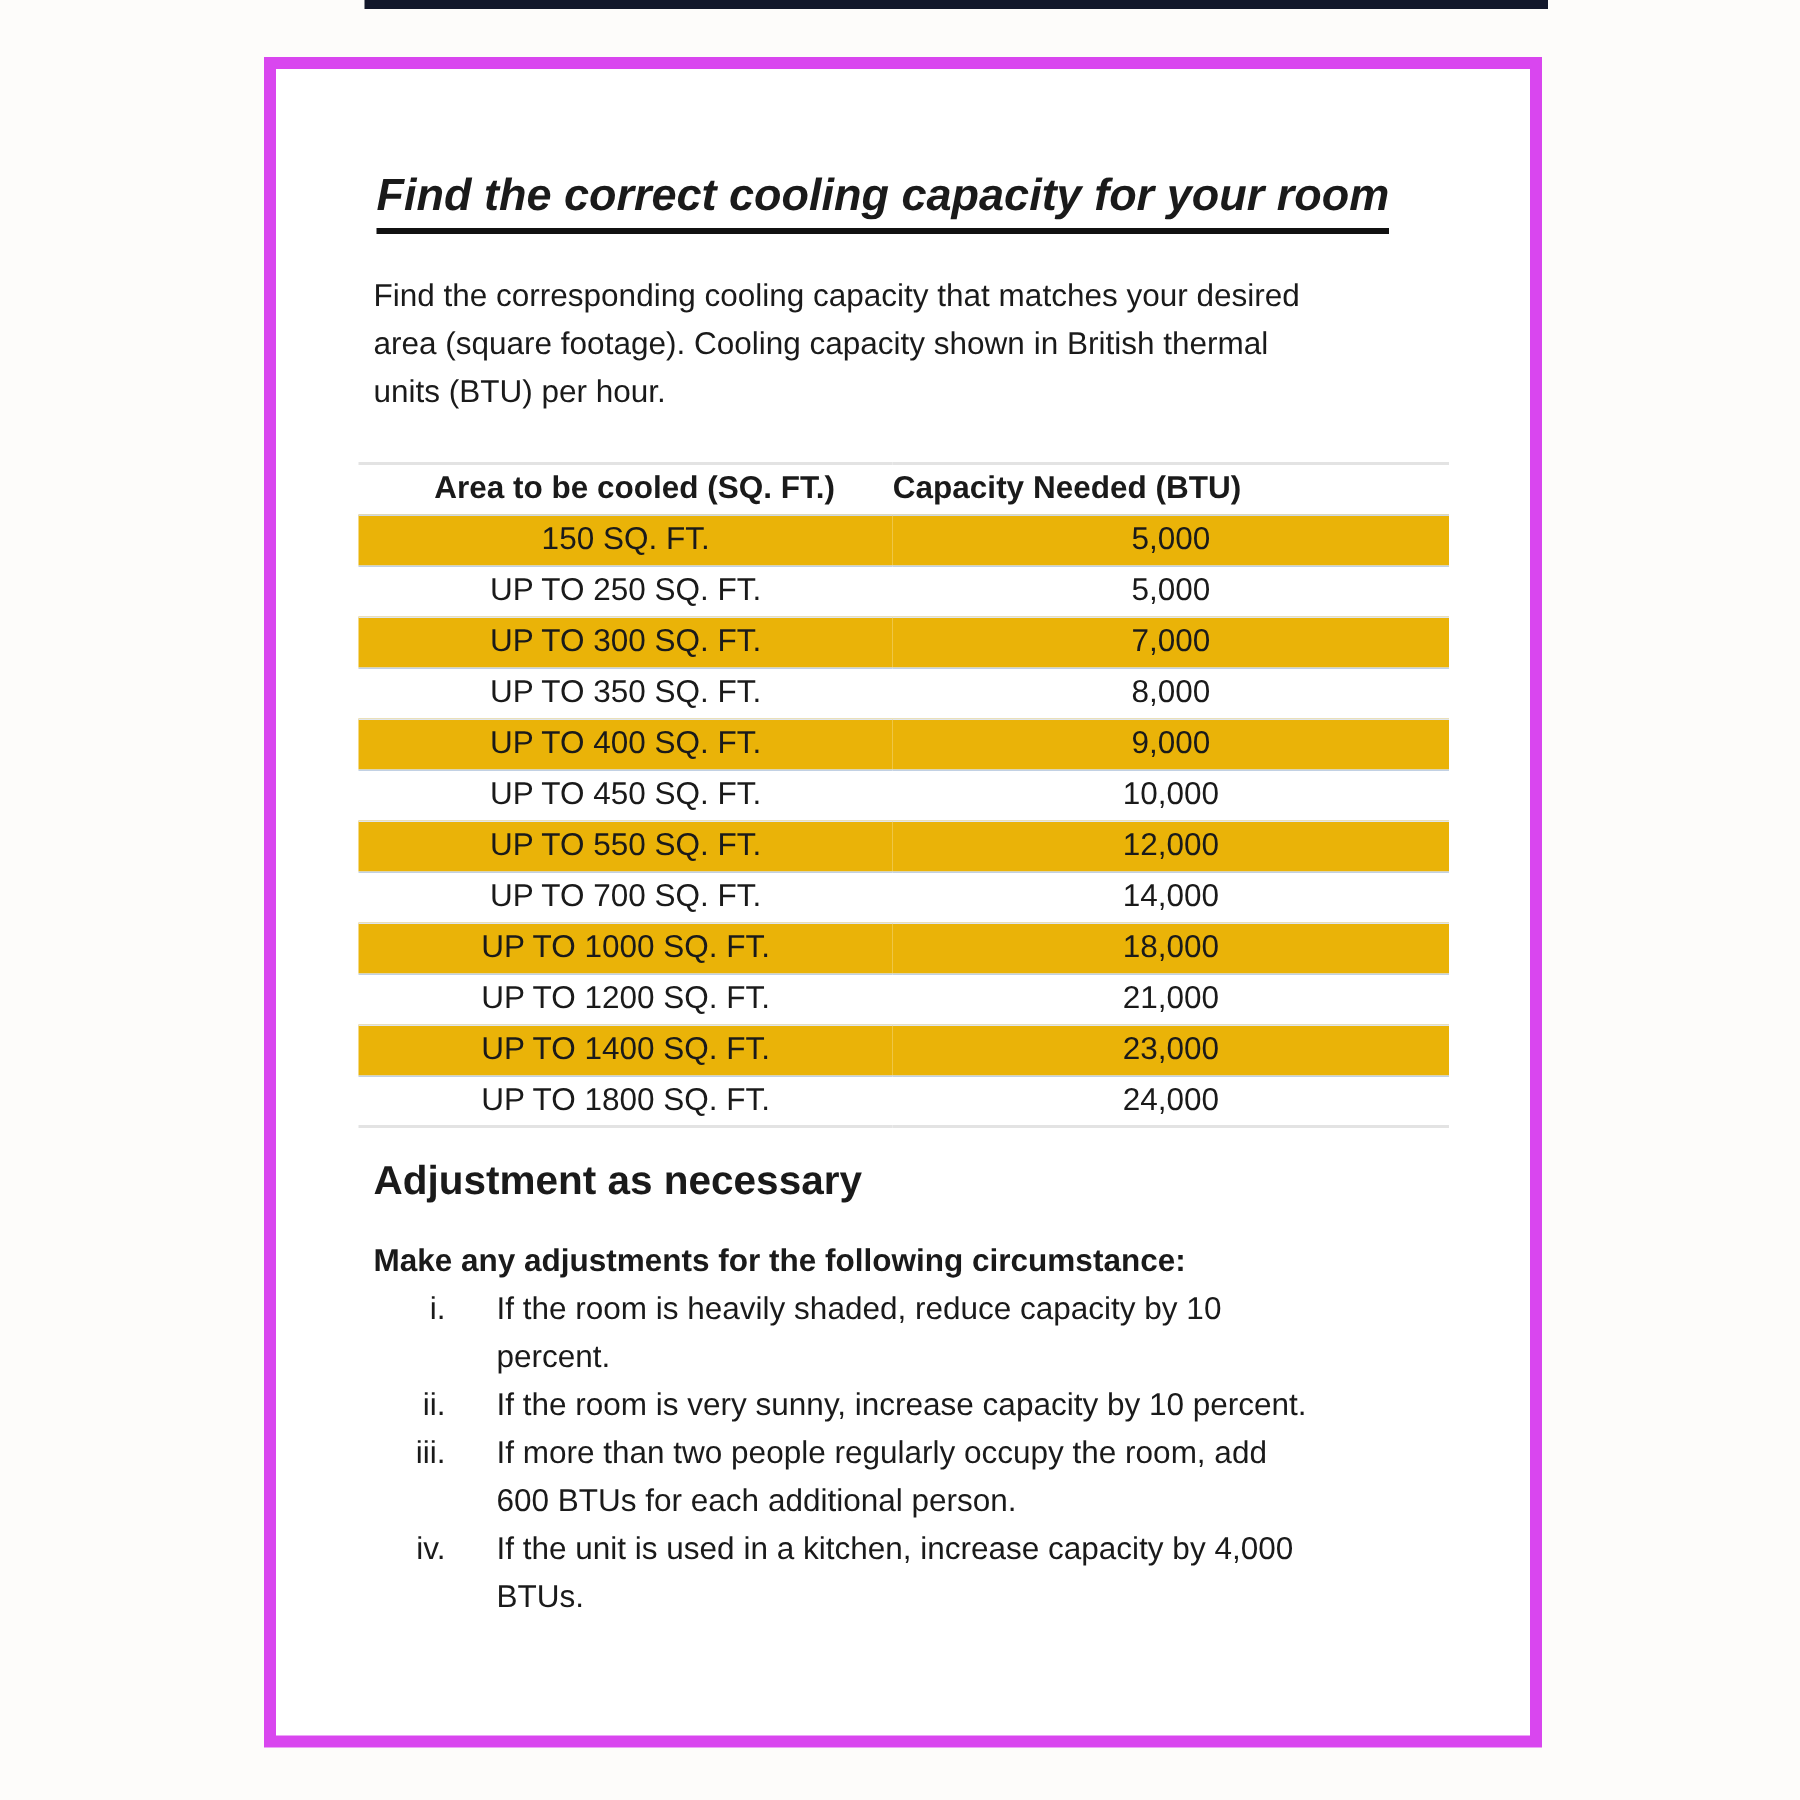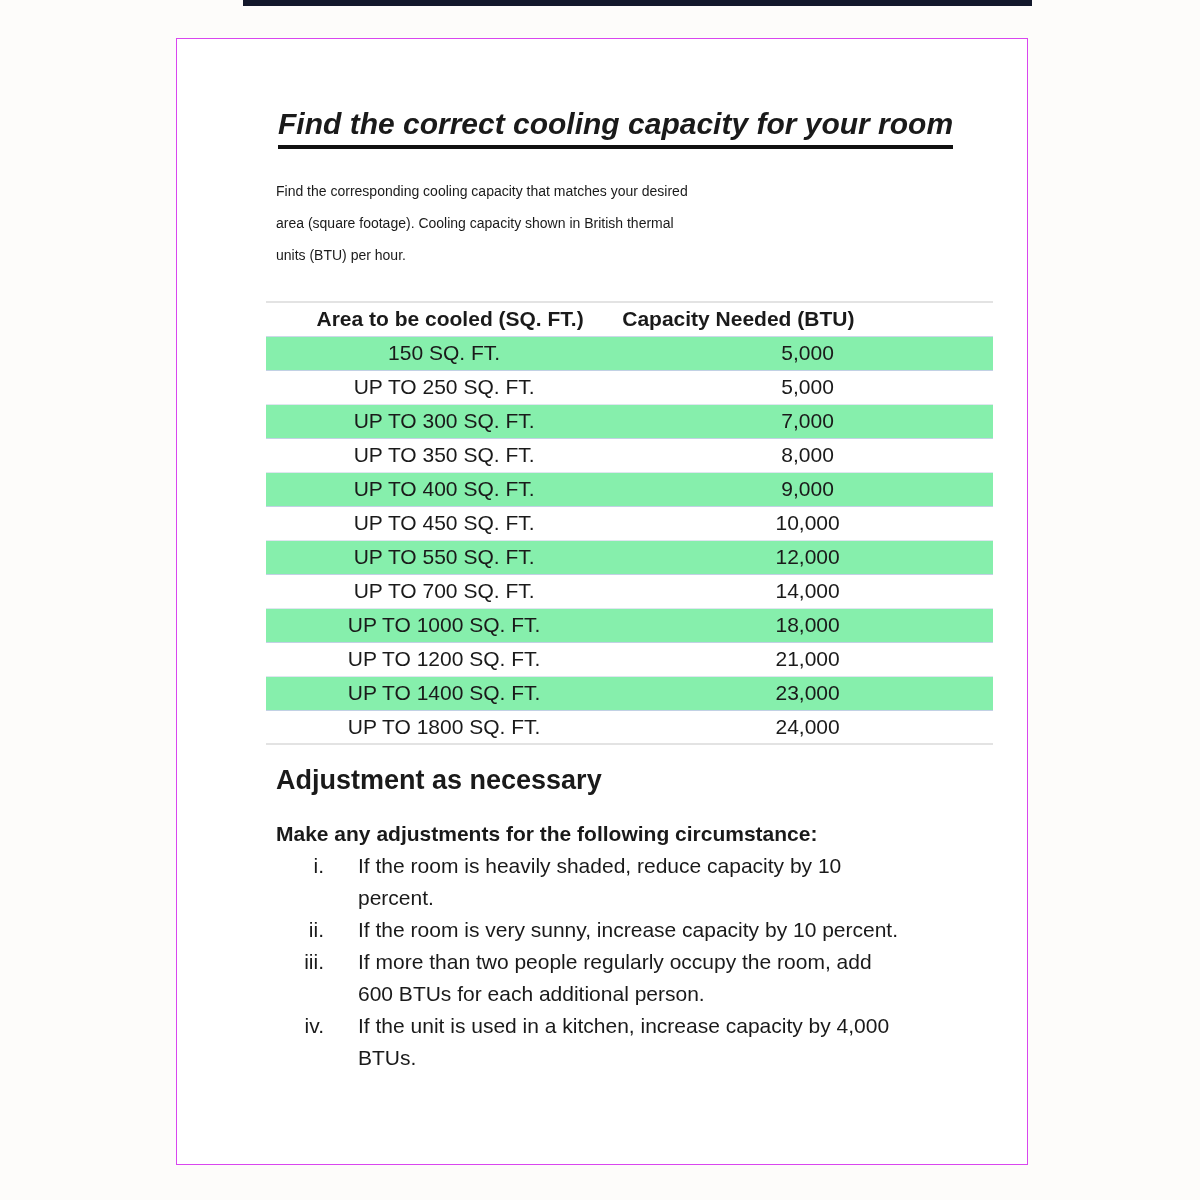--- a/index.html
+++ b/index.html
@@ -15,39 +15,38 @@
     position: absolute;
     left: 243px; top: 0;
     width: 789px; height: 6px;
     background: #13182b;
   }
   .page {
     position: absolute;
     left: 176px; top: 38px;
     width: 852px; height: 1127px;
     background: #ffffff;
-    border: 1px solid #d946ef;
-    padding-left: 34px;
+    border: 8px solid #d946ef;
   }
   .content {
     padding: 68px 55px 0 65px;
   }
   .doc-title {
     display: inline-block;
     font-size: 30px;
     font-weight: bold;
     font-style: italic;
     letter-spacing: 0px;
     border-bottom: 4px solid #111111;
     padding-bottom: 4px;
     margin-left: 2px;
   }
   .intro {
     margin-top: 26px;
-    font-size: 14px;
+    font-size: 21px;
     line-height: 32px;
   }
   .cap-table {
     margin-top: 30px;
     margin-left: -10px;
     width: 727px;
     border-collapse: collapse;
     font-size: 21px;
   }
   .cap-table th, .cap-table td {
@@ -71,21 +70,21 @@
     text-align: left;
     padding-left: 0;
   }
   .cap-table td {
     text-align: center;
   }
   .cap-table tbody tr {
     border-bottom: 1px solid #dfe6ef;
   }
   .cap-table tbody tr.shaded {
-    background: #86efac;
+    background: #eab308;
     border-bottom: 1px solid #c2d1e4;
   }
   .cap-table tbody tr:last-child {
     border-bottom: 2px solid #e3e3e3;
   }
   .section-heading {
     margin-top: 20px;
     font-size: 27px;
     font-weight: bold;
   }

